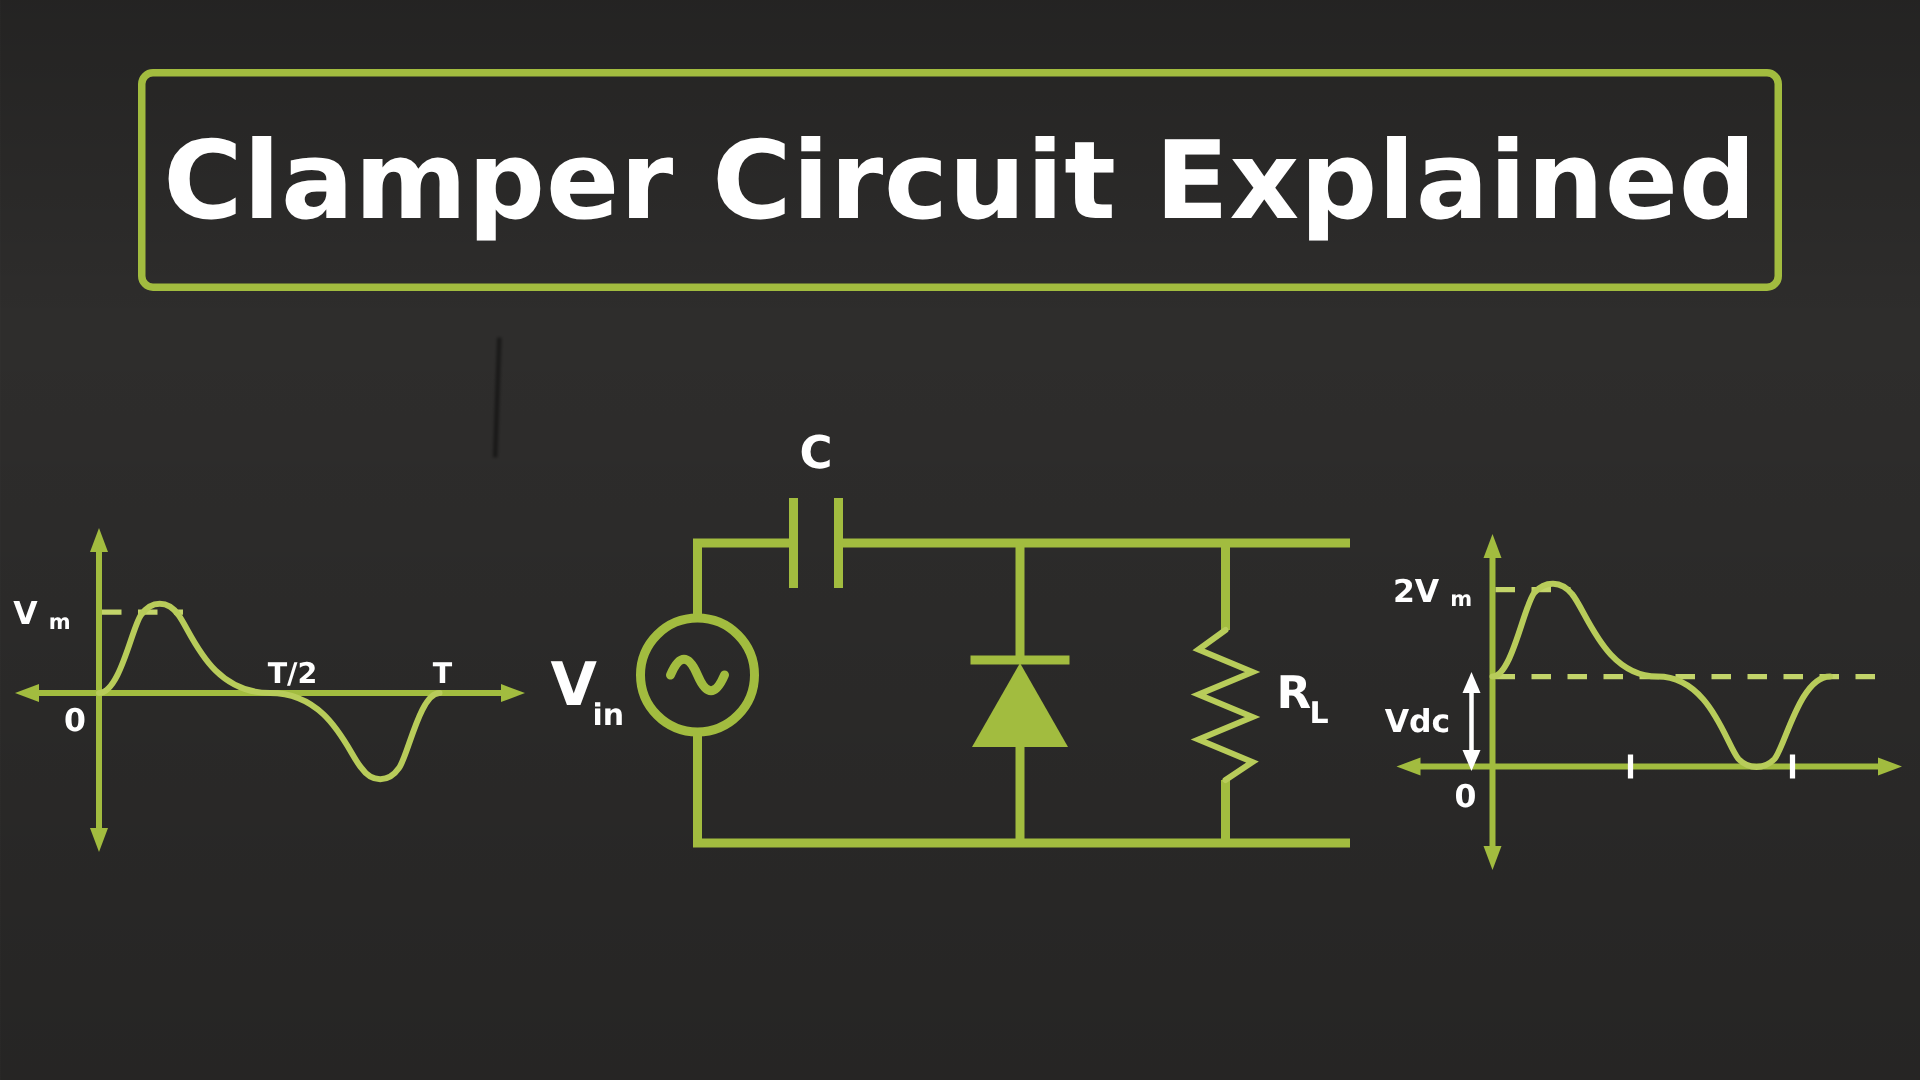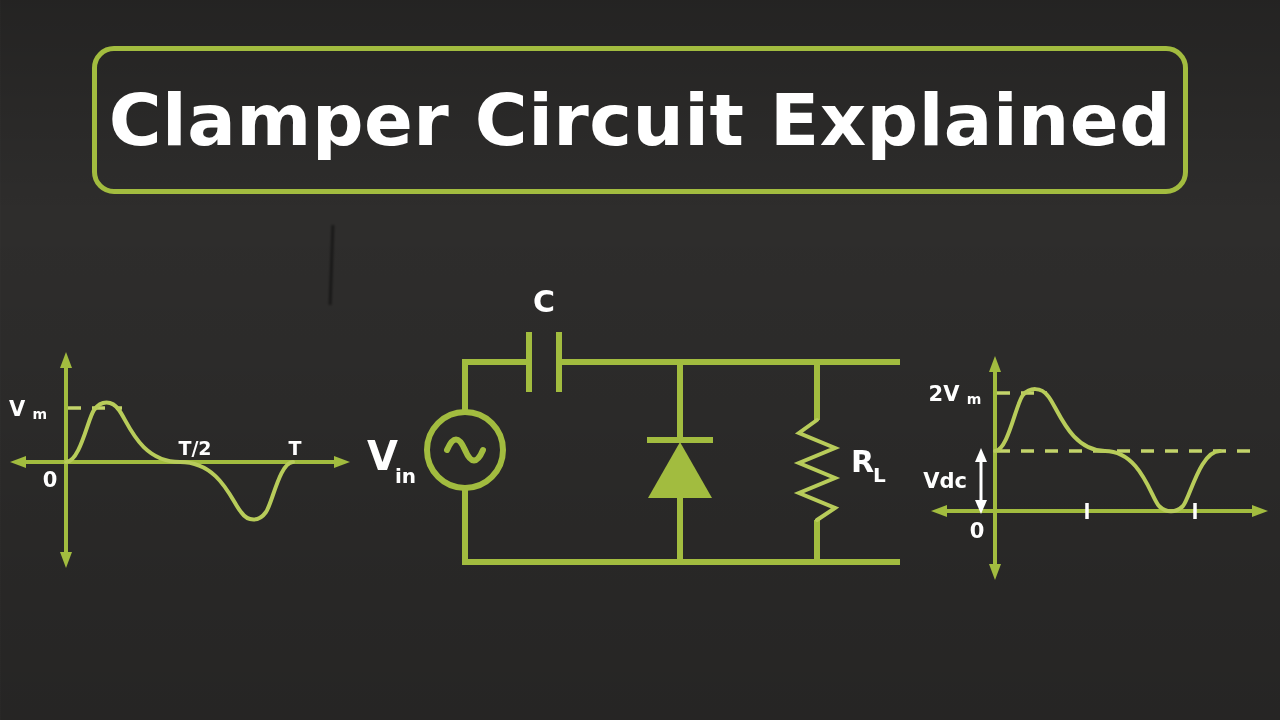--- a/index.html
+++ b/index.html
@@ -36,21 +36,21 @@
   }
 
   
   #title-box {
     position: absolute;
     left: 92px;
     top: 46px;
     width: 1096px;
     height: 148px;
     border: 5px solid #a2bc3f;
-    border-radius: 22px;
+    border-radius: 10px;
     box-sizing: border-box;
     display: flex;
     align-items: center;
     justify-content: center;
   }
   #title-text {
     color: #ffffff;
     font-size: 72px;
     font-weight: bold;
     letter-spacing: 0.5px;

